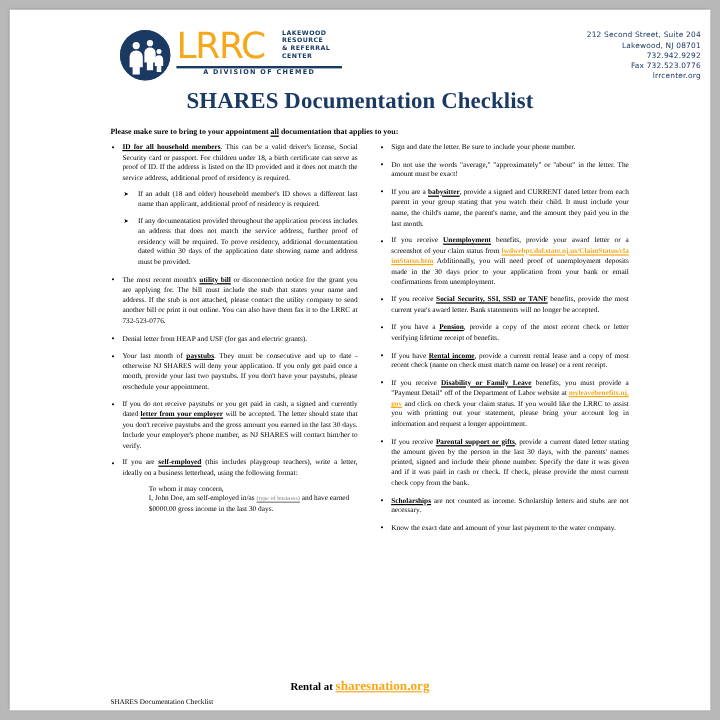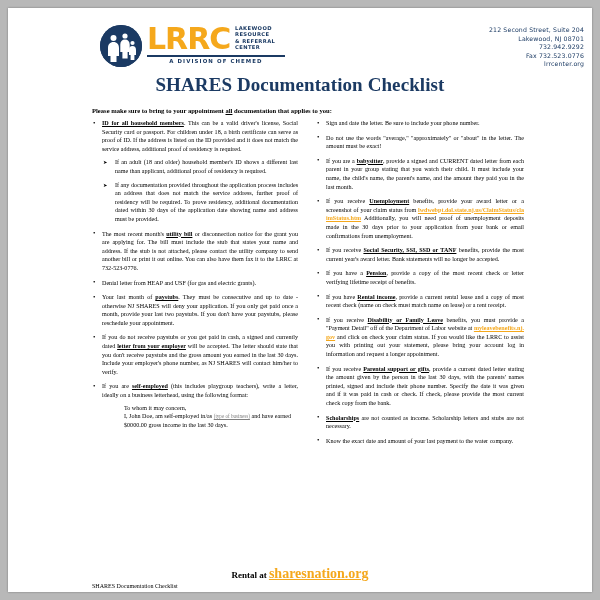--- a/index.html
+++ b/index.html
@@ -28,21 +28,21 @@
   }
   .logo-mark{
     width:42px;height:42px;border-radius:50%;
     background:#1b3a63;position:relative;flex:0 0 auto;
     margin-top:1px;
   }
   .logo-mark svg{position:absolute;left:0;top:0;}
   .logo-text{margin-left:5px;position:relative;}
   .lrrc{
     font-family:"DejaVu Sans", sans-serif;
-    font-weight:bold;
+    font-weight:normal;
     font-size:30px;
     letter-spacing:-1px;
     color:#f5a81c;
     line-height:30px;
   }
   .lrrc-sub{
     position:absolute;left:88px;top:1px;
     font-family:"DejaVu Sans", sans-serif;
     font-size:5.2px;font-weight:bold;letter-spacing:.4px;
     color:#1b3a63;line-height:6.4px;
@@ -124,21 +124,21 @@
   }
   .gray-blank{
     color:#808080;text-decoration:underline;font-size:5.1px;
   }
 
   
   .apply{
     position:absolute;left:0;top:558px;width:584px;text-align:center;
     font-size:9px;font-weight:bold;color:#000;
   }
-  .apply .lnk{font-size:14px;}
+  .apply .lnk{font-size:11px;}
 
   
   .footer{
     position:absolute;left:84px;top:575px;
     font-size:6px;color:#000;
   }
 </style>
 </head>
 <body>
 

